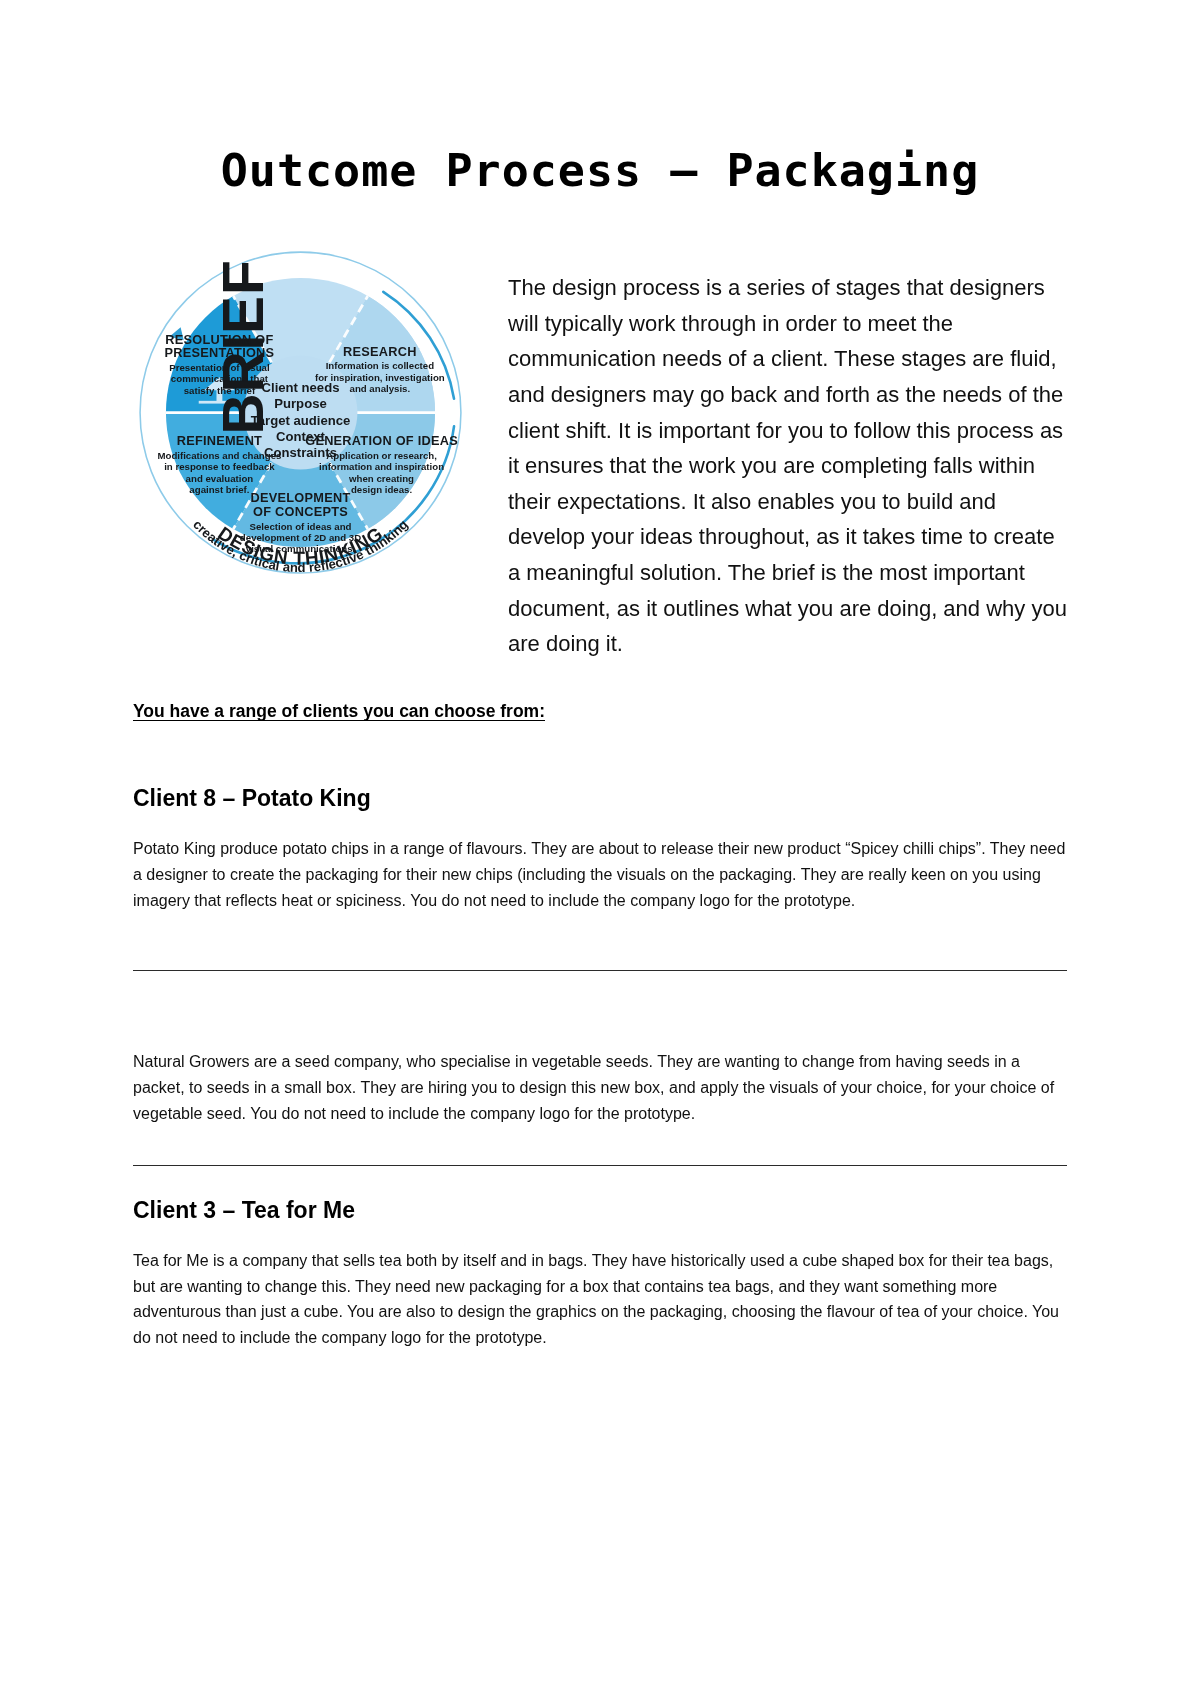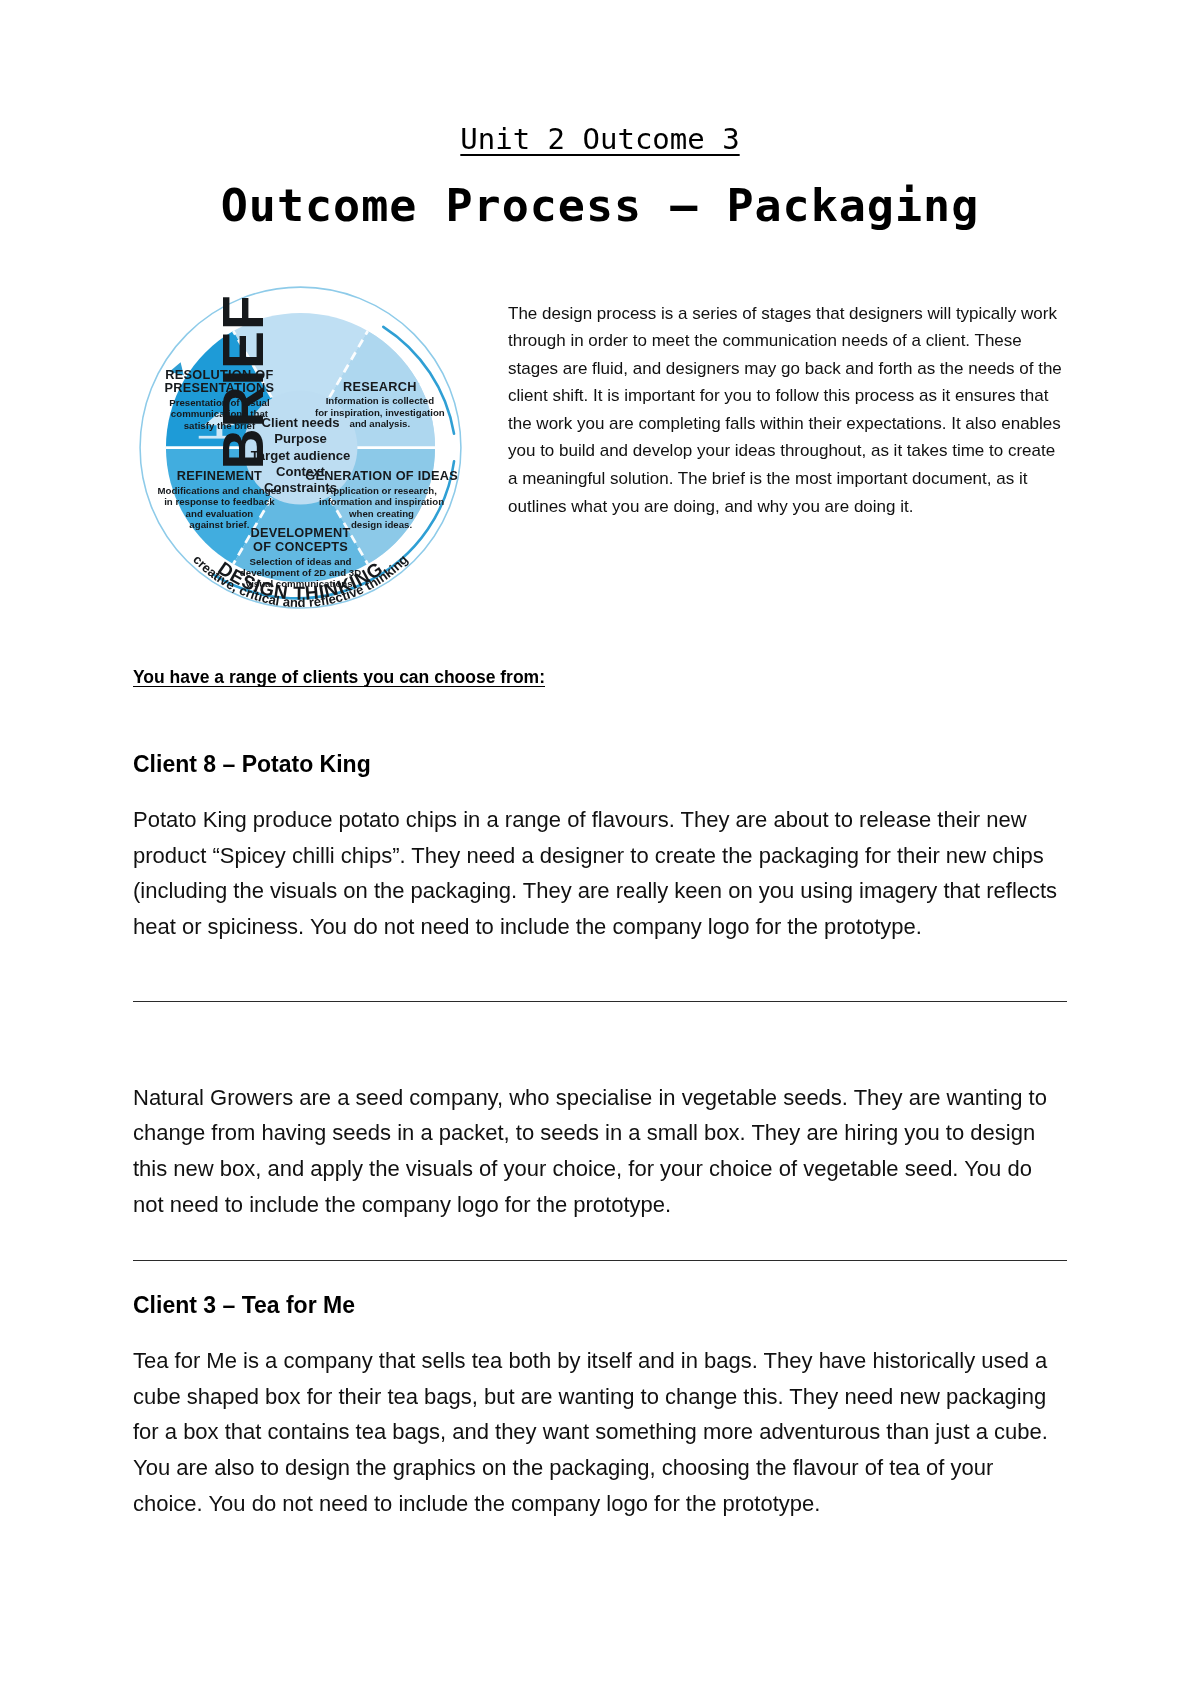--- a/index.html
+++ b/index.html
@@ -56,21 +56,21 @@
     flex: 0 0 345px;
     margin-left: -5px;
   }
   .intro-col {
     flex: 1 1 auto;
     padding-left: 35px;
     padding-top: 8px;
   }
   .bodytext {
     font-family: "Liberation Sans", sans-serif;
-    font-size: 17px;
+    font-size: 22px;
     line-height: 1.62;
     color: #111;
     text-align: left;
   }
   
   .content {
     padding: 0 133px;
   }
   .clients-lead {
     font-size: 17.5px;
@@ -86,21 +86,21 @@
     padding: 0;
     line-height: 1.3;
     color: #000;
   }
   .sp-1 { height: 62px; }
   .sp-2 { height: 22px; }
   .sp-3 { height: 38px; }
   .sp-4 { height: 56px; }
   .sp-5 { height: 30px; }
   p.para {
-    font-size: 22px;
+    font-size: 16px;
     line-height: 1.62;
     margin: 0;
     color: #111;
   }
   hr.rule {
     border: none;
     border-top: 1.6px solid #2b2b2b;
     margin: 0;
     width: 100%;
   }
@@ -139,21 +139,20 @@
     font-weight: 700;
     fill: #2f9fd4;
   }
 </style>
 </head>
 <body>
 
 <div class="page">
 
   <div class="title-wrap">
-    <div class="subtitle">Unit 2 Outcome 3</div>
     <div class="maintitle">Outcome Process – Packaging</div>
   </div>
 
   <div class="top-section">
 
     <div class="diagram-col">
       <svg class="wheel" viewBox="0 0 200 215" width="345" height="371">
         <defs>
           <path id="dtArcMain" d="M 22,126 A 80,80 0 0 0 178,126"></path>
           <path id="dtArcSub" d="M 17,129 A 86,86 0 0 0 183,129"></path>

